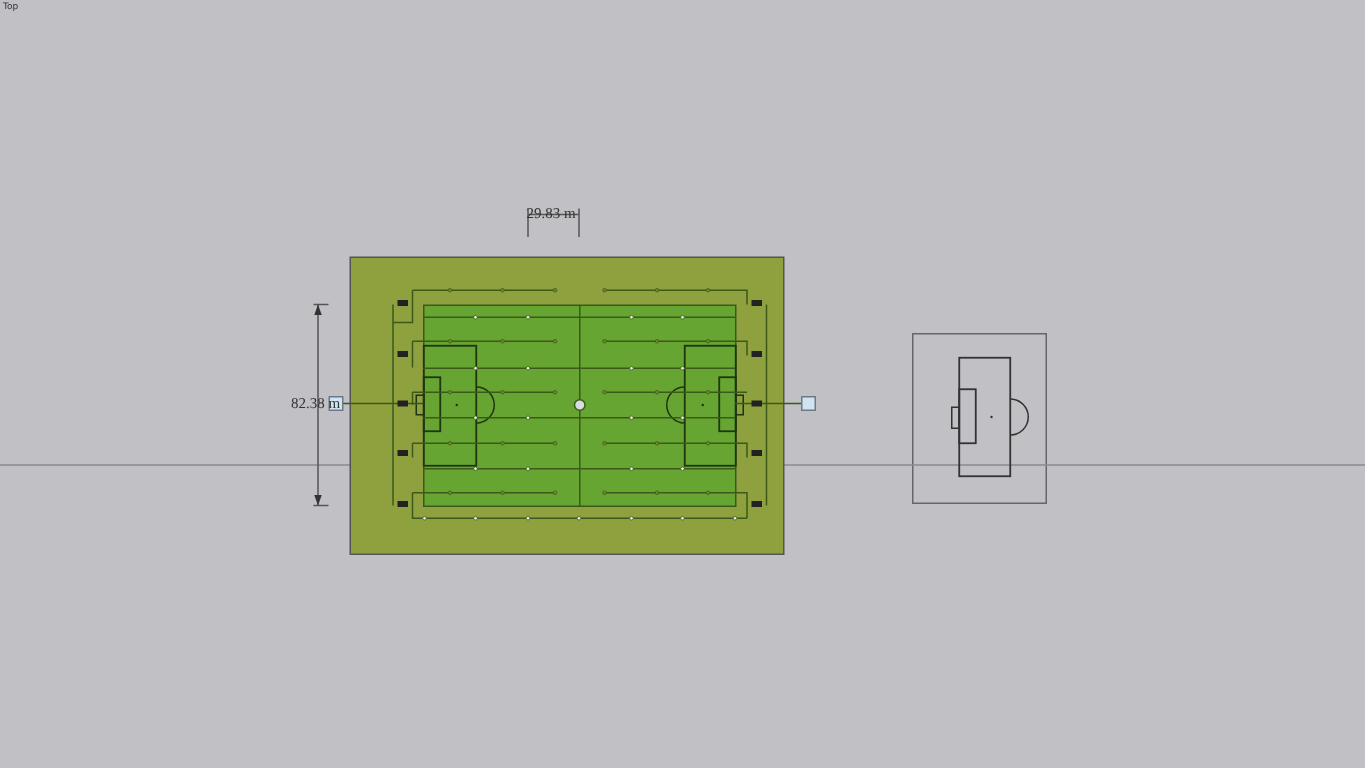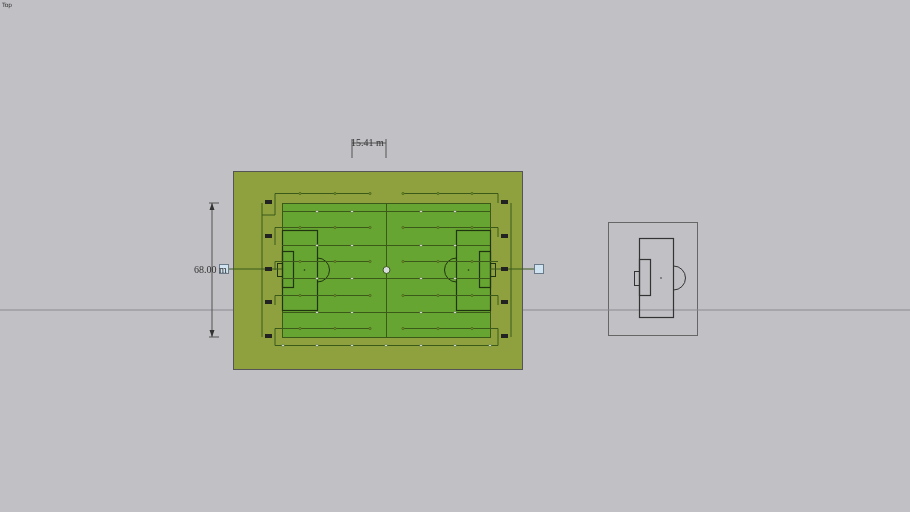--- a/index.html
+++ b/index.html
@@ -175,14 +175,14 @@
     <rect x="608.5" y="222.5" width="89" height="113" fill="#c0c0c5" stroke="#666" stroke-width="1"></rect>
     <line x1="608" y1="310" x2="698" y2="310" stroke="#8a8a90" stroke-width="1"></line>
     <rect x="639.5" y="238.5" width="34" height="79" fill="none" stroke="#333" stroke-width="1.2"></rect>
     <rect x="639.5" y="259.5" width="11" height="36" fill="none" stroke="#333" stroke-width="1.2"></rect>
     <rect x="634.5" y="271.5" width="5" height="14" fill="none" stroke="#333" stroke-width="1"></rect>
     <path d="M673.5,266 A12,12 0 0 1 673.5,290" fill="none" stroke="#333" stroke-width="1"></path>
     <circle cx="661" cy="278" r="0.8" fill="#333"></circle>
   </g>
 </svg>
 
-<div class="dim-text" style="left:351px; top:137px;">15.41 m</div>
-<div class="dim-text" style="left:194px; top:264px;">68.00 m</div>
+<div class="dim-text" style="left:351px; top:137px;">29.83 m</div>
+<div class="dim-text" style="left:194px; top:264px;">82.38 m</div>
 
 </body></html>

